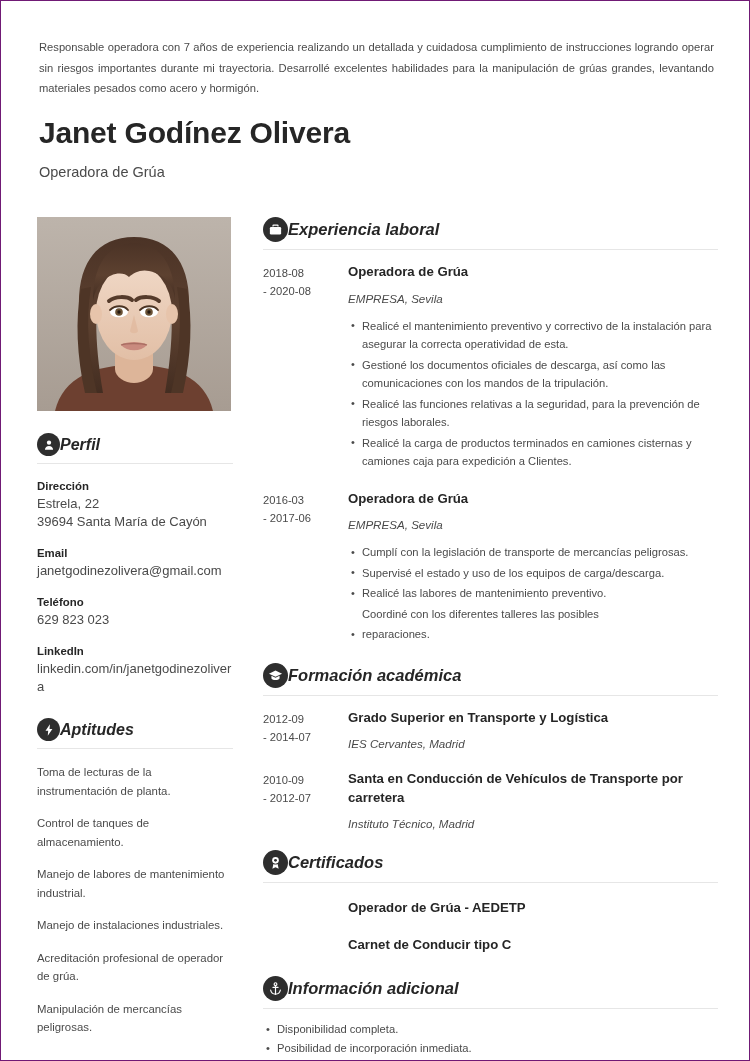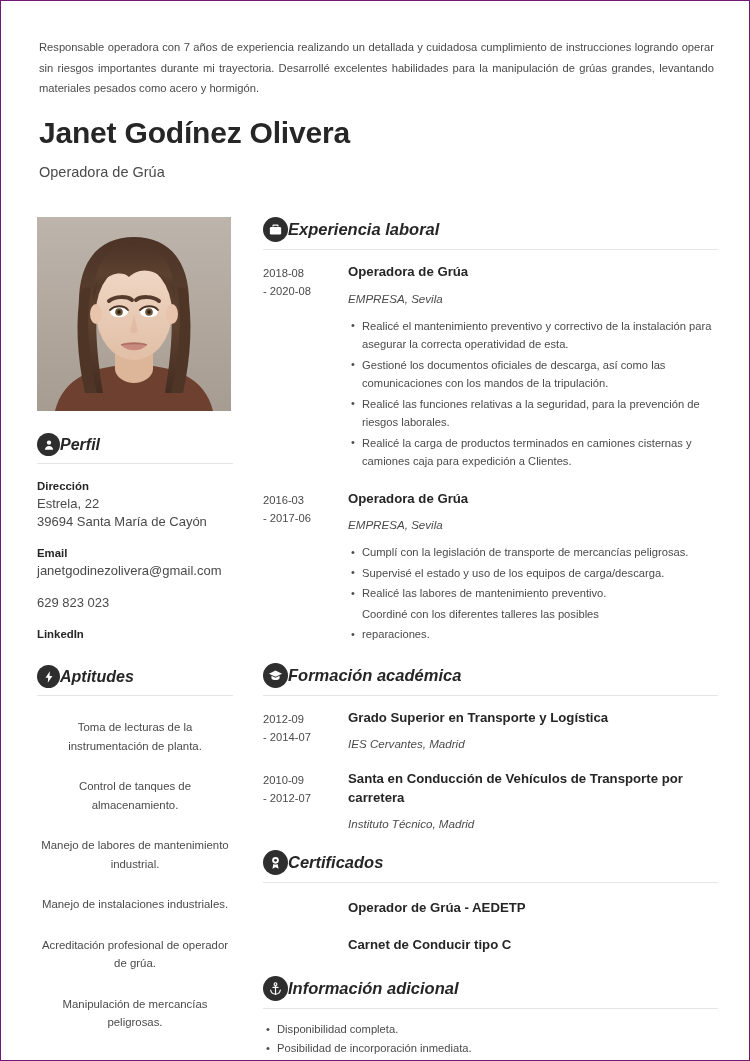--- a/index.html
+++ b/index.html
@@ -124,22 +124,21 @@
   .sb-value {
     font-size: 13px;
     color: #4a4a4a;
     line-height: 18px;
     word-break: break-word;
   }
   .sb-item {
     font-size: 11.4px;
     color: #4a4a4a;
     line-height: 18.5px;
-    margin-top: 22px;
-    text-align: center;
+    margin-top: 14px;
   }
 
   
   .entry {
     display: flex;
     margin-top: 13px;
   }
   .entry-dates {
     flex: 0 0 85px;
     font-size: 11.2px;
@@ -306,25 +305,27 @@
         <div class="sb-value">Estrela, 22</div>
         <div class="sb-value">39694 Santa María de Cayón</div>
       </div>
 
       <div class="sb-block">
         <div class="sb-label">Email</div>
         <div class="sb-value">janetgodinezolivera@gmail.com</div>
       </div>
 
       <div class="sb-block">
+        <div class="sb-label">Teléfono</div>
         <div class="sb-value">629 823 023</div>
       </div>
 
       <div class="sb-block">
         <div class="sb-label">LinkedIn</div>
+        <div class="sb-value">linkedin.com/in/janetgodinezolivera</div>
       </div>
     </div>
 
     <div class="gap-lg"></div>
 
     <div class="section">
       <div class="sec-head">
         <span class="sec-icon">
           <svg width="14" height="14" viewBox="0 0 24 24" fill="#ffffff" aria-hidden="true">
             <path d="M13.6 2L6 13.4h4.6L9.9 22l7.9-11.8h-4.9z"></path>

